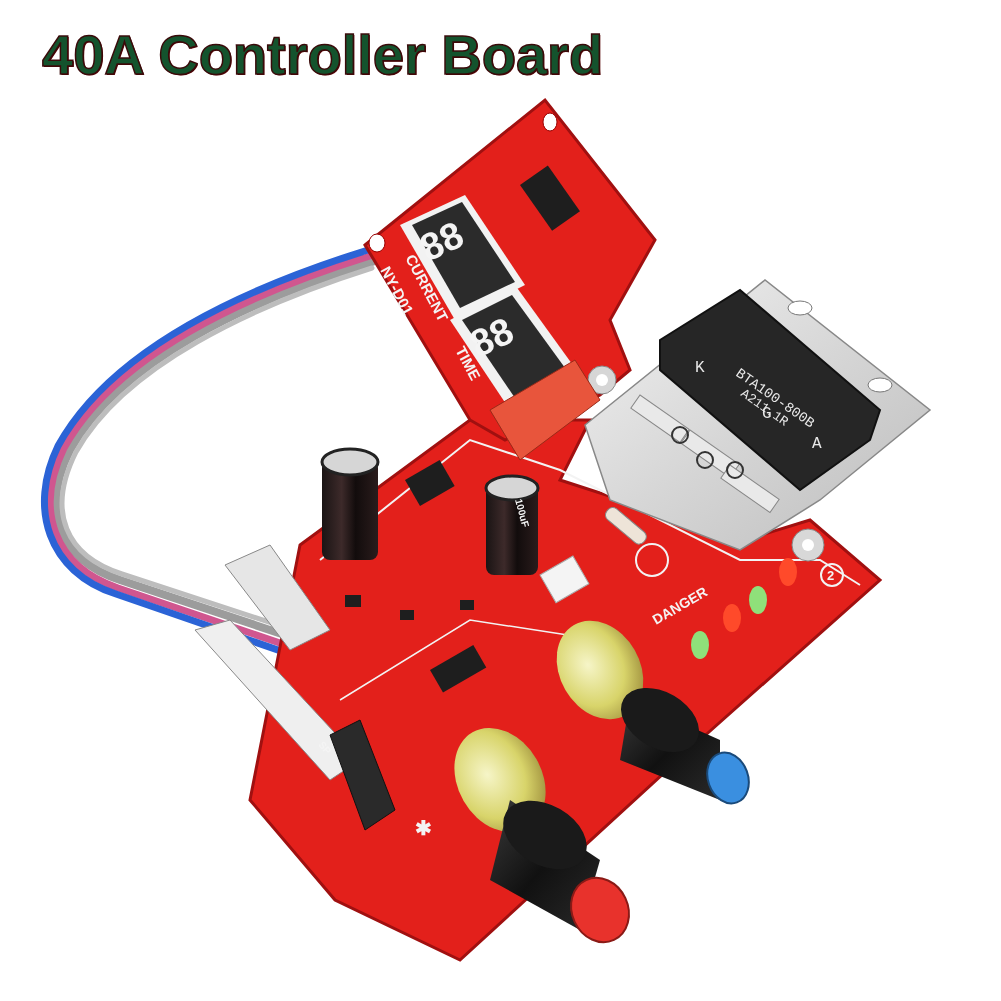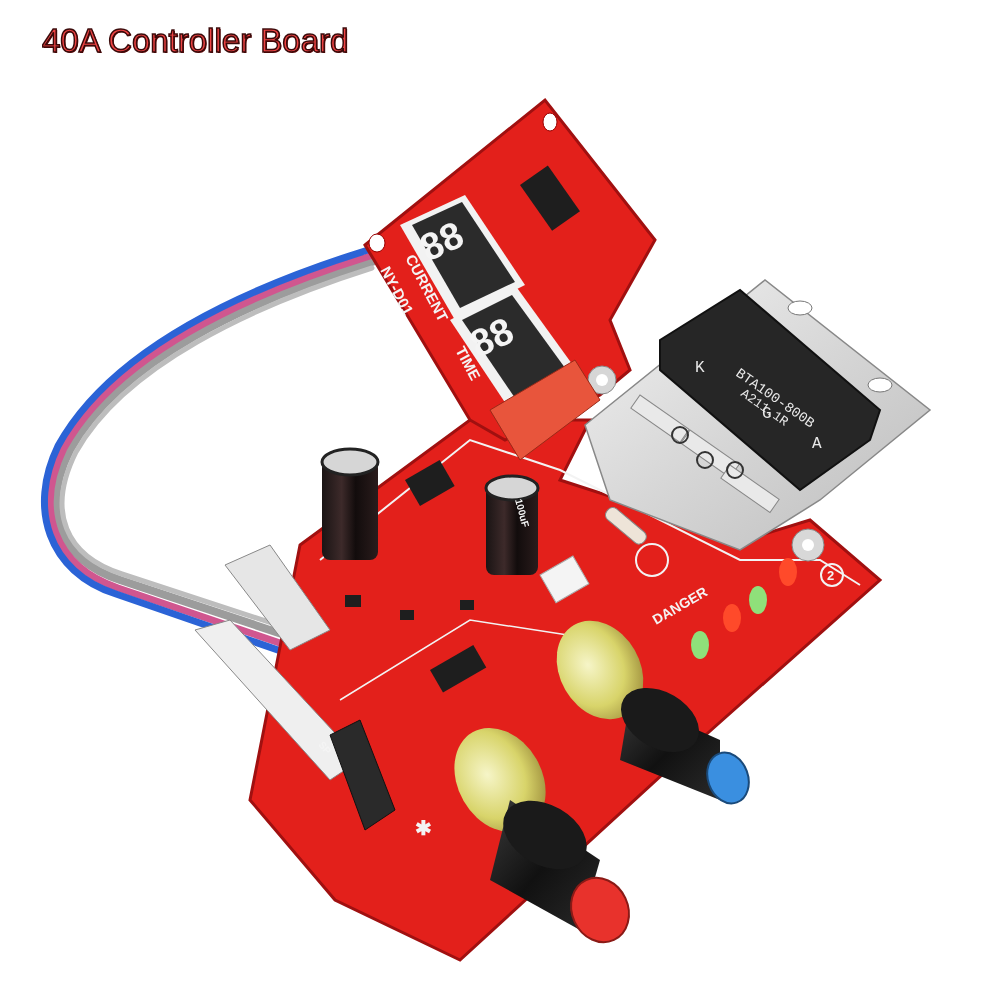--- a/index.html
+++ b/index.html
@@ -1,20 +1,20 @@
 <!DOCTYPE html>
 <html><head>
 <meta charset="utf-8">
 <style>
   html, body { margin:0; padding:0; background:#ffffff; }
   body { width:1001px; height:1001px; position:relative; overflow:hidden; font-family:"Liberation Sans", sans-serif; }
   .title {
     position:absolute; left:42px; top:22px;
-    font-family:"Liberation Sans", sans-serif; font-weight:normal; font-size:33px;
-    color:#ef4444; letter-spacing:0px;
+    font-family:"Liberation Sans", sans-serif; font-weight:bold; font-size:56px;
+    color:#14532d; letter-spacing:0px;
     -webkit-text-stroke:1.5px #3a0a0a;
     text-shadow:1px 1px 0 #5a0000;
   }
   svg.scene { position:absolute; left:0; top:0; }
   .silk { font-family:"Liberation Sans", sans-serif; font-weight:bold; fill:#f4f4f4; }
   .chip { font-family:"Liberation Mono", monospace; fill:#e8e8e8; }
 </style>
 </head>
 <body>
 

